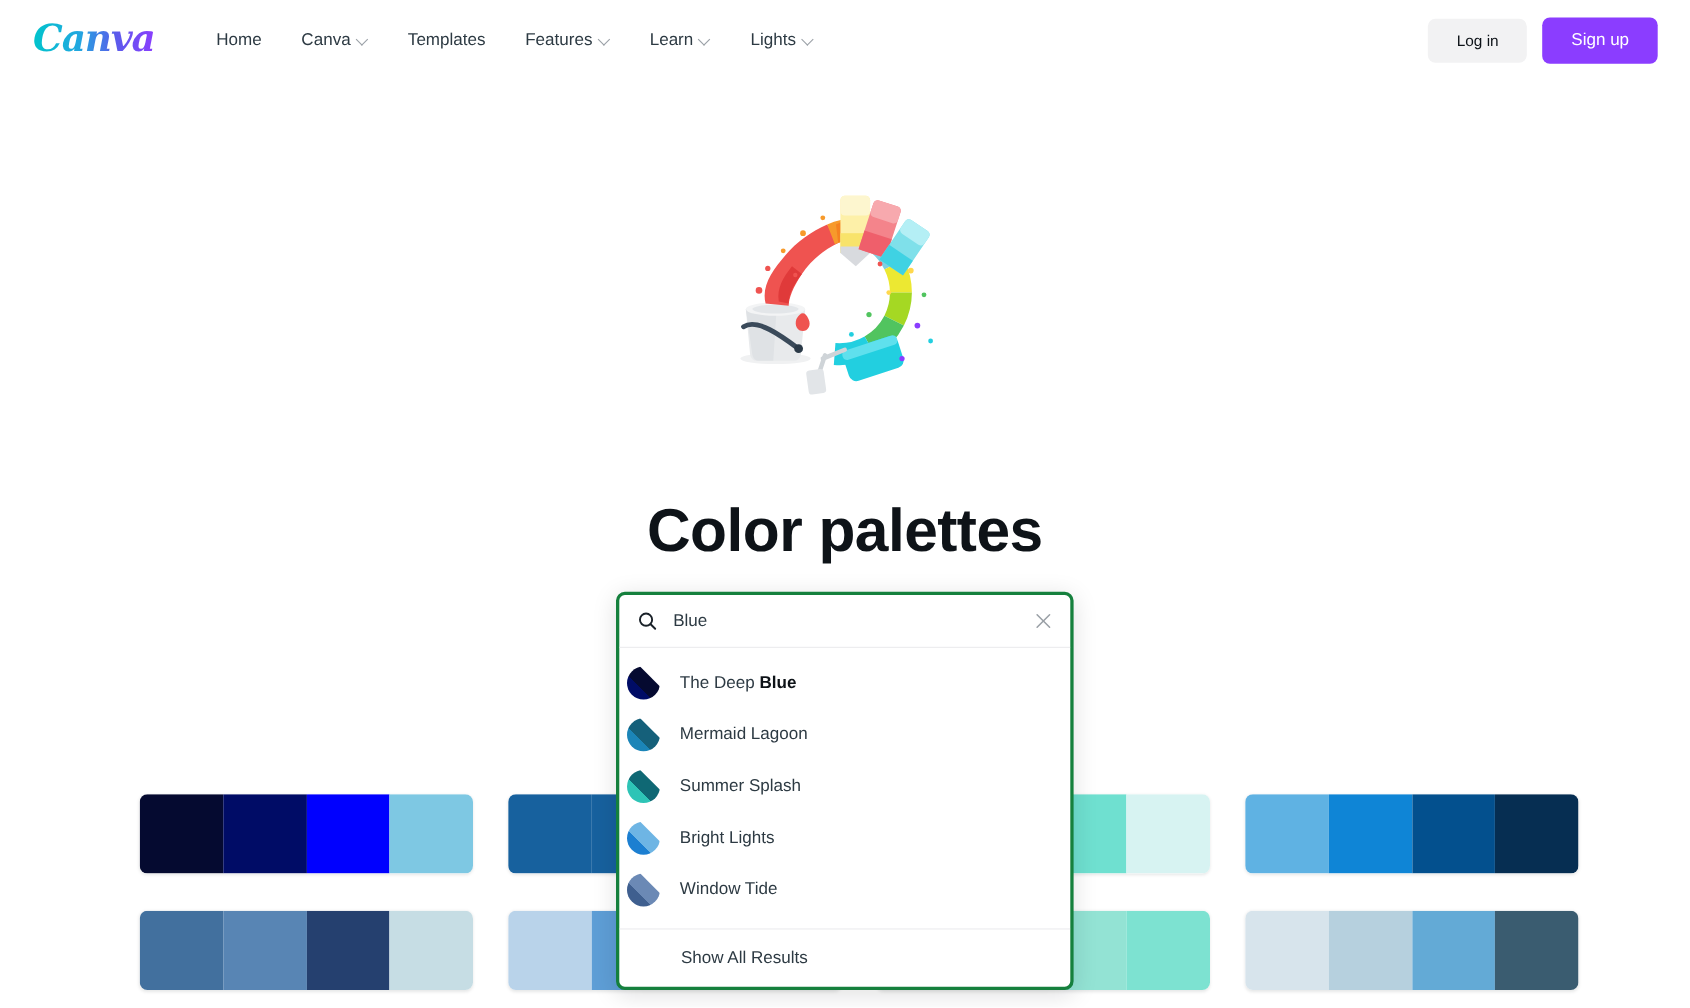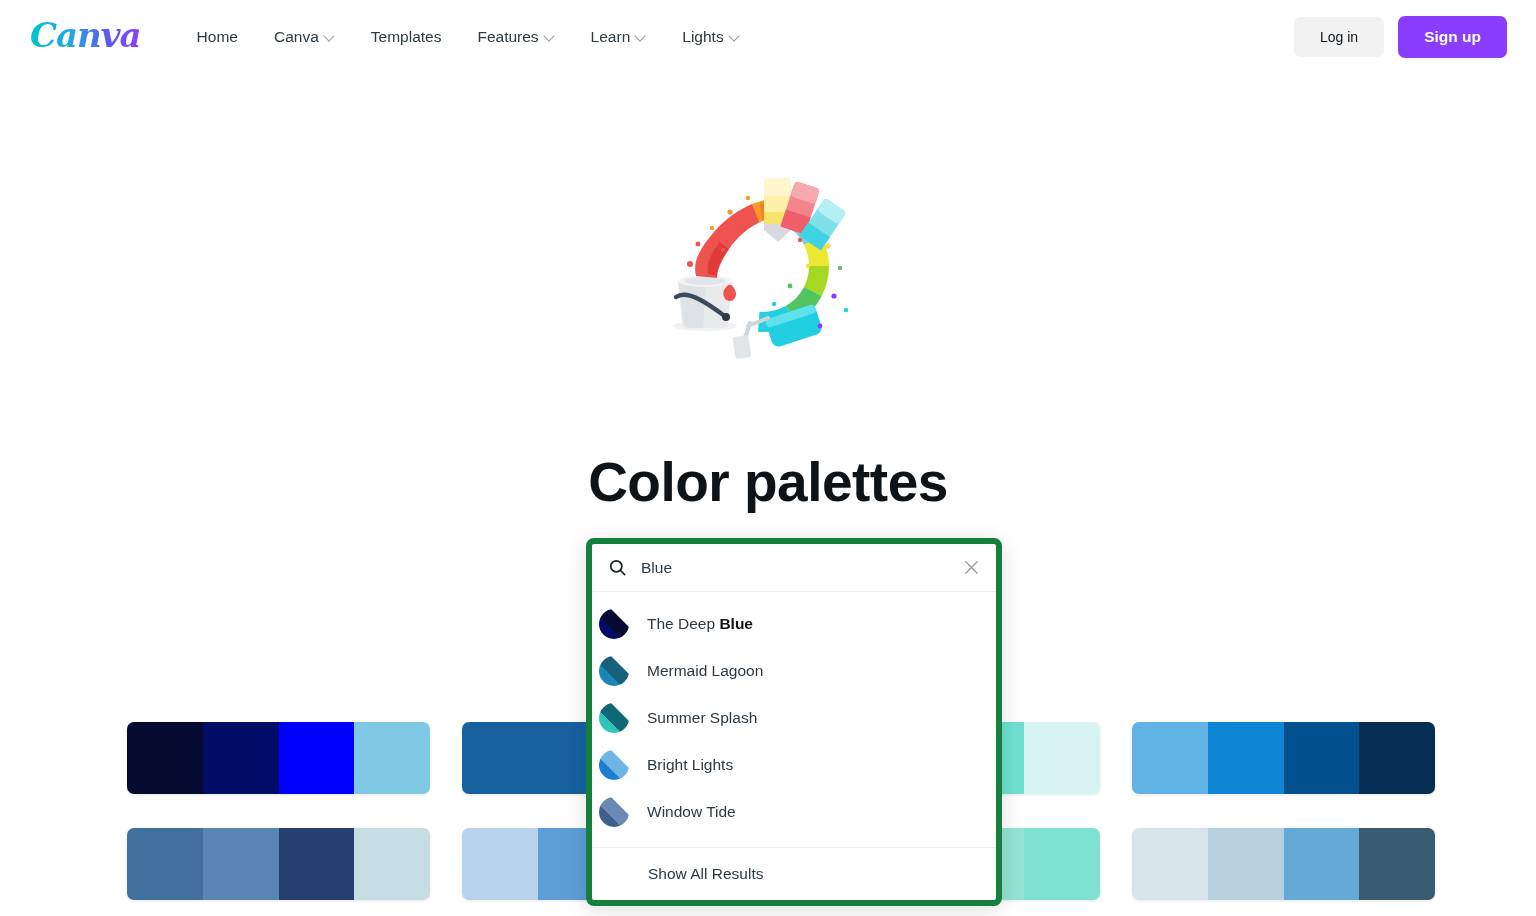--- a/index.html
+++ b/index.html
@@ -36,21 +36,21 @@
     transform:rotate(45deg);
   }
   .header-right { margin-left:auto; display:flex; align-items:center; gap:14px; margin-right:29px; }
   .btn-login {
     background:#f2f2f3; color:#0e1318; border:none; border-radius:7px;
     padding:12px 26px; font-size:14px; font-family:"Liberation Sans",sans-serif;
     cursor:pointer; font-weight:400;
   }
   .btn-signup {
     background:#8b3dff; color:#fff; border:none; border-radius:7px;
-    padding:12px 26px; font-size:15.5px; font-weight:700;
+    padding:12px 26px; font-size:15.5px; font-weight:400;
     font-family:"Liberation Sans",sans-serif; cursor:pointer;
   }
 
   
   .hero-illu { position:absolute; left:668px; top:168px; width:200px; height:195px; }
 
   .breadcrumb {
     position:absolute; top:394px; left:0; width:1536px;
     display:flex; align-items:center; justify-content:center; gap:11px;
     font-size:15px;
@@ -75,22 +75,22 @@
   }
   .palette-card {
     height:72px; border-radius:7px; overflow:hidden; display:flex;
     box-shadow:0 1px 3px rgba(14,19,24,.10);
     cursor:pointer;
   }
   .palette-card .sw { flex:1 1 0; height:100%; }
 
   
   .search-wrap {
-    position:absolute; left:586px; top:538px; width:416px;
-    background:#fff; border:6px solid #15803d; border-radius:8px;
+    position:absolute; left:560px; top:538px; width:416px;
+    background:#fff; border:3px solid #15803d; border-radius:8px;
     box-shadow:0 4px 22px rgba(14,19,24,.13);
     z-index:30; overflow:hidden;
   }
   .search-row { display:flex; align-items:center; height:47px; padding:0 16px; }
   .search-icon { width:19px; height:19px; flex:0 0 19px; margin-right:14px; }
   .search-input {
     flex:1; border:none; outline:none; font-size:15.5px; color:#2d3a43;
     font-family:"Liberation Sans",sans-serif; background:transparent;
   }
   .clear-icon { width:17px; height:17px; margin-left:10px; cursor:pointer; flex:0 0 17px; }

